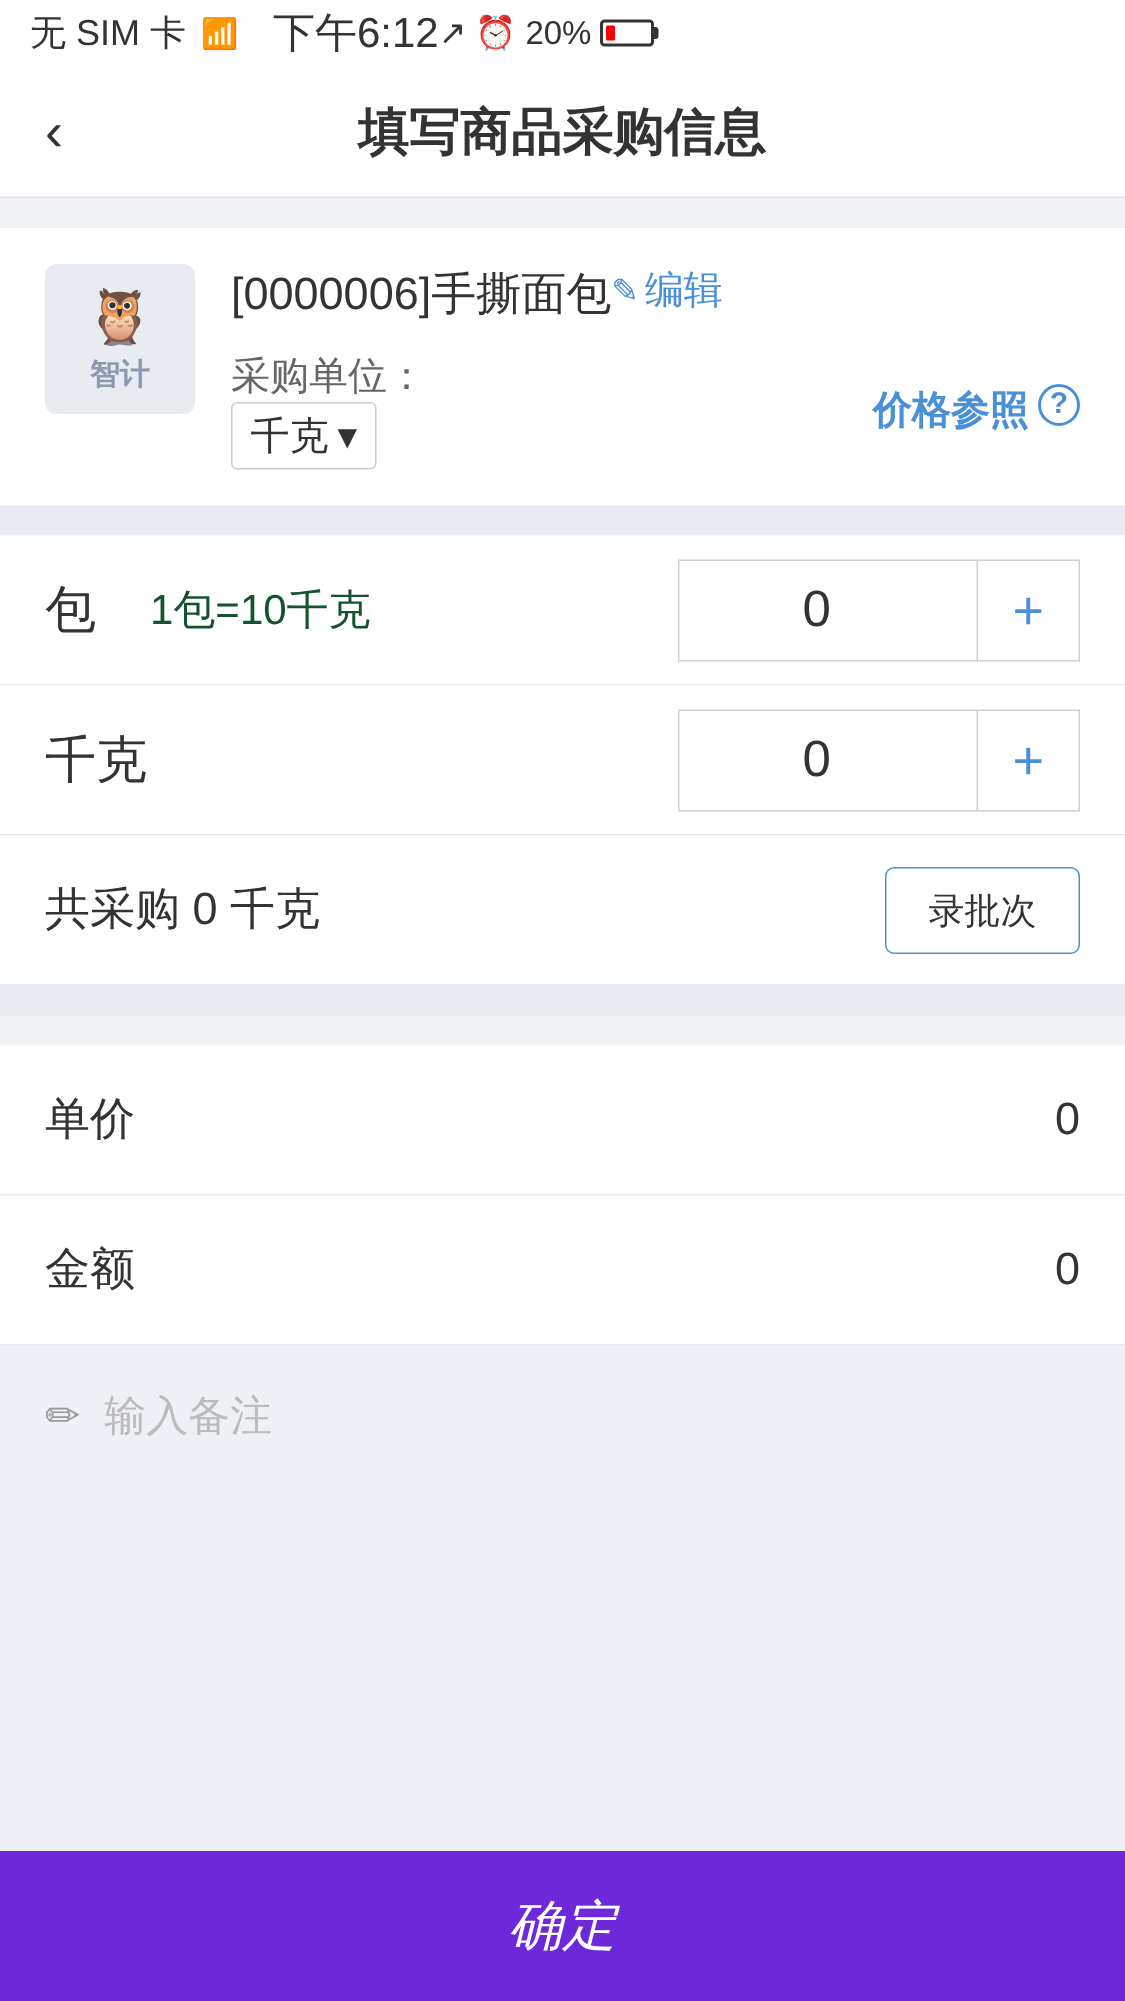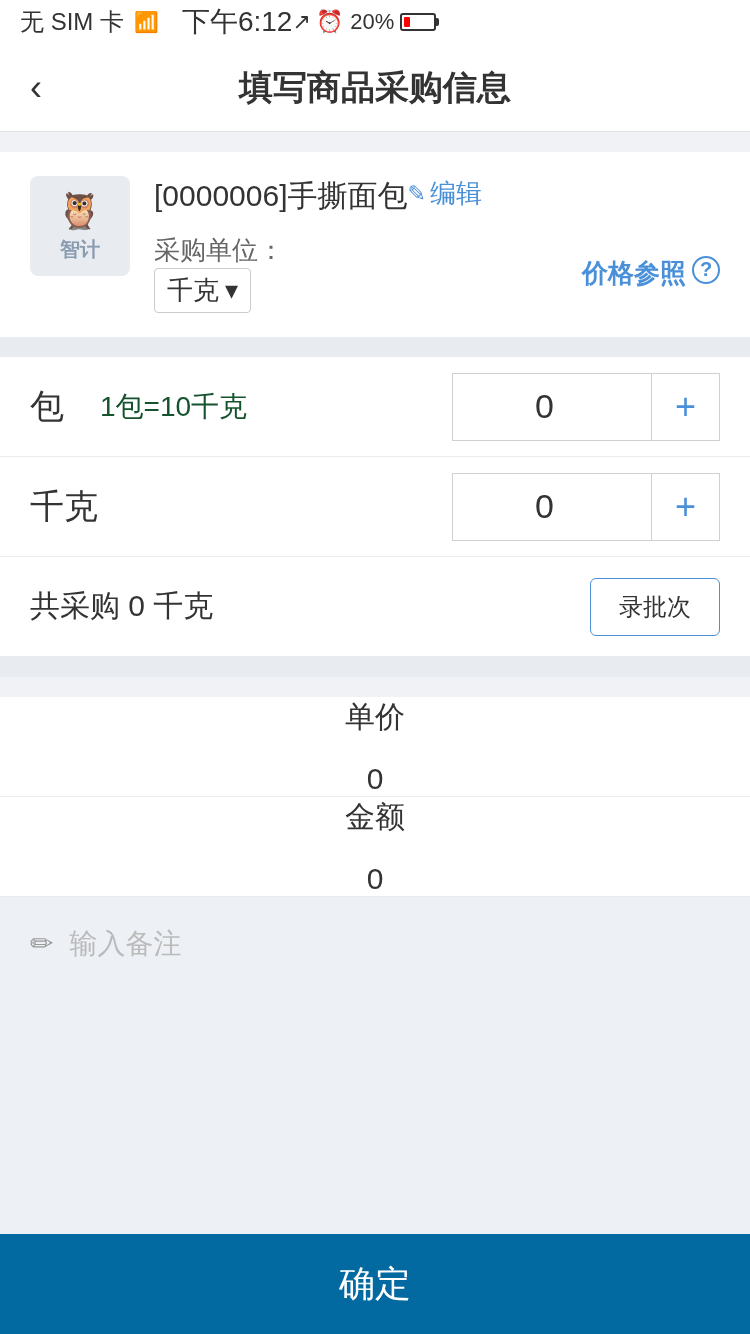--- a/index.html
+++ b/index.html
@@ -273,21 +273,20 @@
       background: #fff;
       margin-top: 20px;
     }
     .price-row {
       display: flex;
       align-items: center;
       justify-content: space-between;
       padding: 0 30px;
       height: 100px;
       border-bottom: 1px solid #e8ecf0;
-      flex-direction: column;
     }
     .price-label {
       font-size: 30px;
       color: #333;
     }
     .price-value {
       font-size: 30px;
       color: #333;
     }
 
@@ -317,28 +316,29 @@
       background: #edf0f5;
     }
 
     
     .confirm-btn {
       position: fixed;
       bottom: 0;
       left: 0;
       width: 750px;
       height: 100px;
-      background: #0369a1;
+      background: #6d28d9;
       display: flex;
       align-items: center;
       justify-content: center;
       font-size: 36px;
       color: #fff;
       cursor: pointer;
       font-weight: 500;
+      font-style: italic;
     }
   </style>
 </head>
 <body>
 
 <div class="status-bar">
   <div class="status-left">
     <span>无 SIM 卡</span>
     <span class="wifi-icon">📶</span>
   </div>

